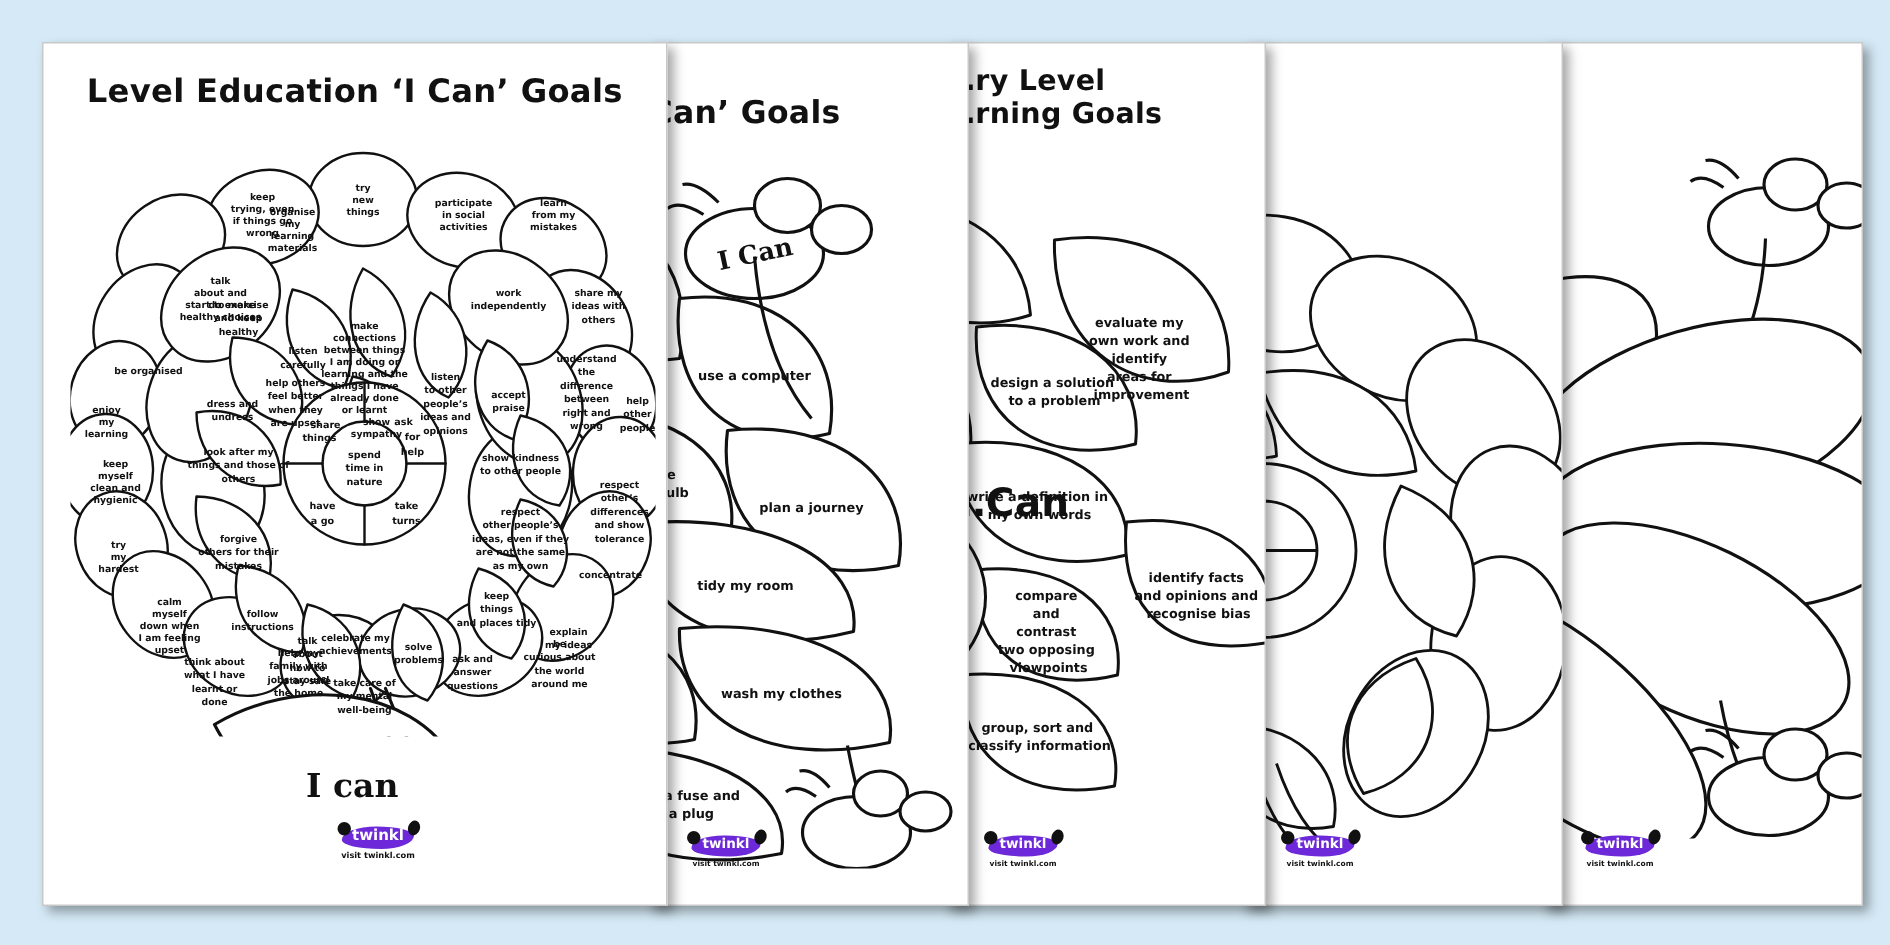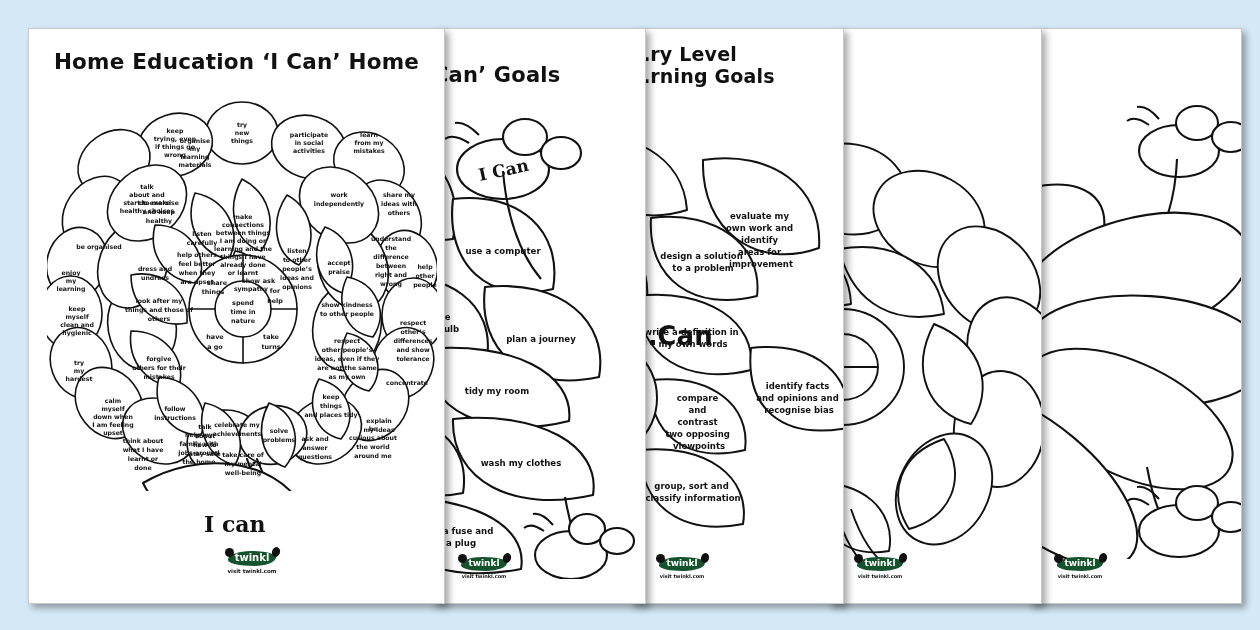--- a/index.html
+++ b/index.html
@@ -38,21 +38,21 @@
     font-weight:600;
     fill:#111;
     text-anchor:middle;
     dominant-baseline:middle;
   }
 
   
   .logo{position:absolute;text-align:center;}
   .logo .blob{
     position:relative;display:inline-block;
-    background:#14532d;color:#fff;
+    background:#6d28d9;color:#fff;
     font-family:"DejaVu Sans", sans-serif;
     font-weight:bold;
     border-radius:48% 52% 46% 54% / 58% 42% 60% 40%;
     padding:2px 7px 3px 7px;
     line-height:1;
   }
   .logo .blob:before,.logo .blob:after{
     content:"";position:absolute;background:#111;border-radius:50%;
   }
   .logo .blob:before{width:9px;height:9px;left:-3px;top:-3px;}
@@ -305,21 +305,21 @@
 
       <div class="logo" style="left:6px;bottom:24px;width:90px;">
         <span class="blob" style="font-size:9px;">twinkl</span>
         <span class="url" style="font-size:5px;">visit twinkl.com</span>
       </div>
     </div>
   </div>
 
   <div class="sheet" id="s1" style="left:28px;top:28px;width:415px;height:574px;">
     <div class="inner">
-      <div class="sheet-title" style="left:0;top:20px;width:415px;text-align:center;font-size:21.5px;">Home Education ‘I Can’ Home</div>
+      <div class="sheet-title" style="left:0;top:20px;width:415px;text-align:center;font-size:21.5px;">Level Education ‘I Can’ Goals</div>
 
       <div class="flower" style="left:18px;top:62px;">
         <svg width="390" height="400" viewBox="0 0 390 400">
           <g fill="#ffffff" stroke="#111111" stroke-width="1.6" stroke-linejoin="round" stroke-linecap="round">
 
             <g id="outer">
               <ellipse cx="195" cy="42" rx="36" ry="31"></ellipse>
               <ellipse cx="128" cy="54" rx="38" ry="31" transform="rotate(-18 128 54)"></ellipse>
               <ellipse cx="262" cy="56" rx="38" ry="31" transform="rotate(18 262 56)"></ellipse>
               <ellipse cx="67" cy="72" rx="38" ry="31" transform="rotate(-34 67 72)"></ellipse>

